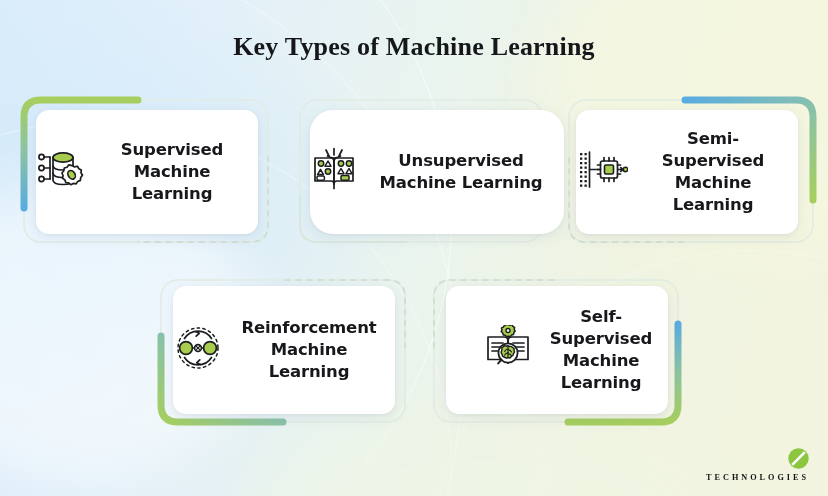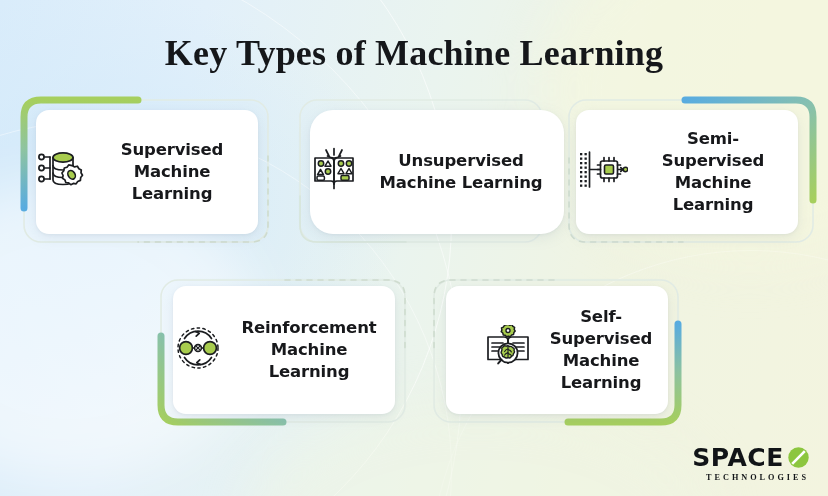--- a/index.html
+++ b/index.html
@@ -40,21 +40,21 @@
   .glowblob.g2 { left: 540px; top: -80px; width: 420px; height: 340px; background: rgba(246,248,222,0.55); }
   .glowblob.g3 { left: 250px; top: 400px; width: 460px; height: 240px; background: rgba(240,246,228,0.5); }
 
   
   #title {
     position: absolute;
     left: 0; right: 0; top: 32px;
     text-align: center;
     font-family: "Liberation Serif", "DejaVu Serif", serif;
     font-weight: 700;
-    font-size: 36px;
+    font-size: 26px;
     letter-spacing: 0.2px;
     color: #15171a;
   }
 
   
   .frame {
     position: absolute;
   }
   .frame svg.deco {
     position: absolute;
@@ -380,21 +380,20 @@
           </g>
           <path d="M19.5 34.6 L16.2 38.4" stroke="#1b1d20" stroke-width="2" stroke-linecap="round" fill="none"></path>
         </svg>
       </div>
       <div class="label">Self-Supervised Machine Learning</div>
     </div>
   </div>
 
   <div id="logo">
     <div class="logo-top">
-      <span class="logo-word">SPACE</span>
       <svg width="23" height="23" viewBox="0 0 23 23">
         <circle cx="11.5" cy="11.5" r="10.2" fill="#8cc63f"></circle>
         <path d="M5.2 17.8 L17.8 5.2" stroke="#ffffff" stroke-width="2.6" stroke-linecap="butt"></path>
       </svg>
     </div>
     <div class="logo-sub">TECHNOLOGIES</div>
   </div>
 
 </div>
 

